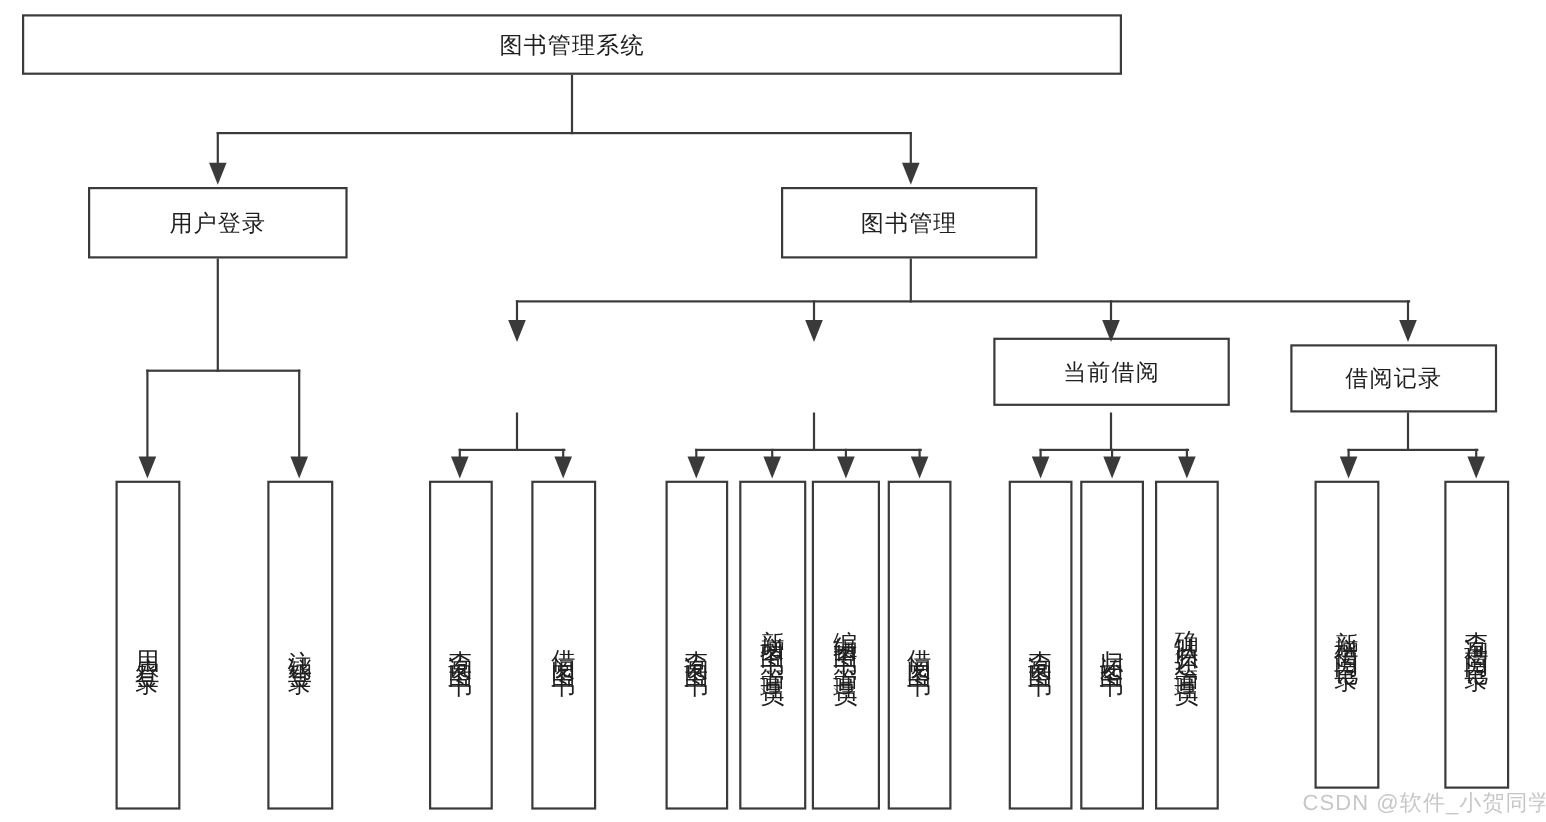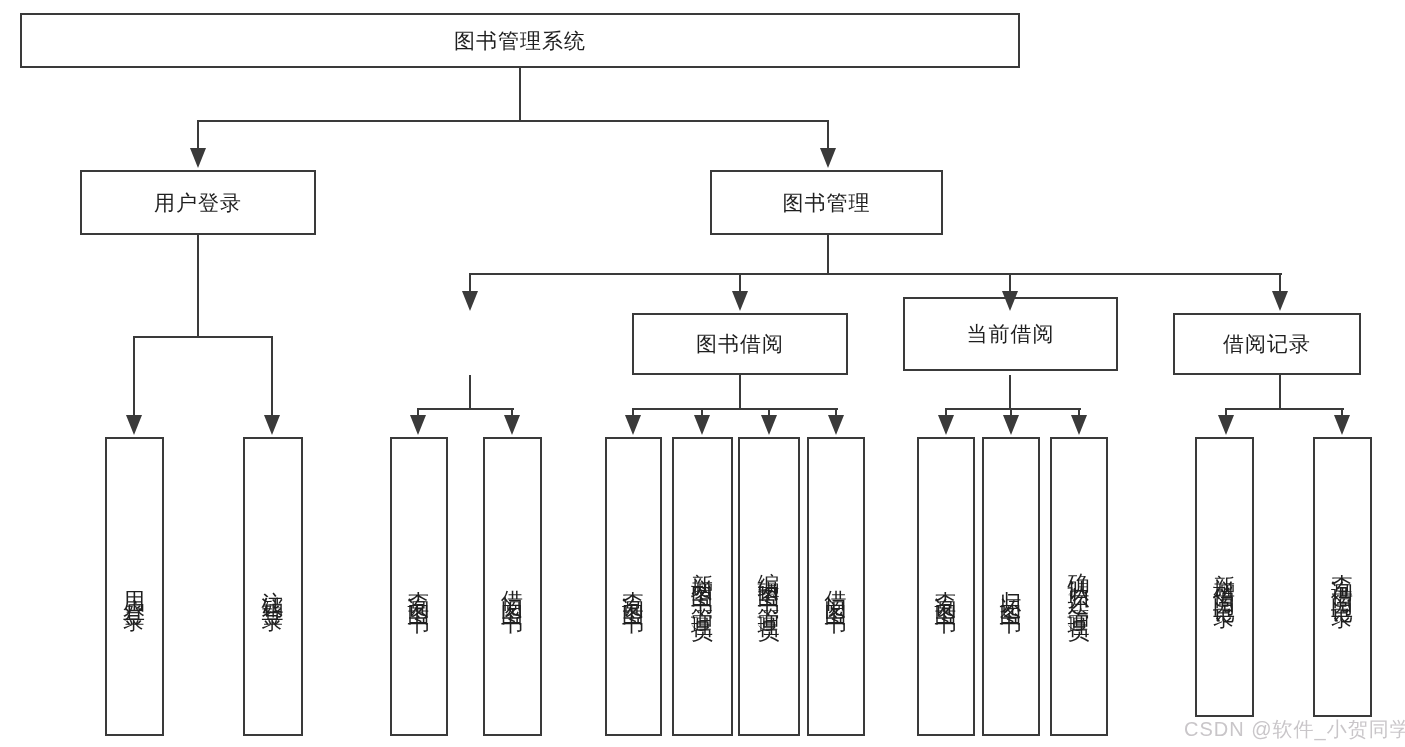--- a/index.html
+++ b/index.html
@@ -59,22 +59,21 @@
   <div class="hl" style="left:469px;top:273px;width:813px"></div>
   <div class="vl" style="left:469px;top:273px;height:22px"></div>
   <div class="vl" style="left:739px;top:273px;height:22px"></div>
   <div class="vl" style="left:1009px;top:273px;height:22px"></div>
   <div class="vl" style="left:1279px;top:273px;height:22px"></div>
   <div class="ar" style="left:462px;top:291px"></div>
   <div class="ar" style="left:732px;top:291px"></div>
   <div class="ar" style="left:1002px;top:291px"></div>
   <div class="ar" style="left:1272px;top:291px"></div>
 
-  <div class="box bh" style="left:632px;top:313px;width:216px;height:62px">图书借阅</div>
-  <div class="box bh" style="left:903px;top:297px;width:215px;height:74px">当前借阅</div>
+  <div class="box bh" style="left:903px;top:307px;width:215px;height:62px">当前借阅</div>
   <div class="box bh" style="left:1173px;top:313px;width:188px;height:62px">借阅记录</div>
 
   <div class="vl" style="left:469px;top:375px;height:35px"></div>
   <div class="hl" style="left:417px;top:408px;width:97px"></div>
   <div class="vl" style="left:417px;top:408px;height:12px"></div>
   <div class="vl" style="left:511px;top:408px;height:12px"></div>
   <div class="ar" style="left:410px;top:415px"></div>
   <div class="ar" style="left:504px;top:415px"></div>
 
   <div class="vl" style="left:739px;top:375px;height:35px"></div>

